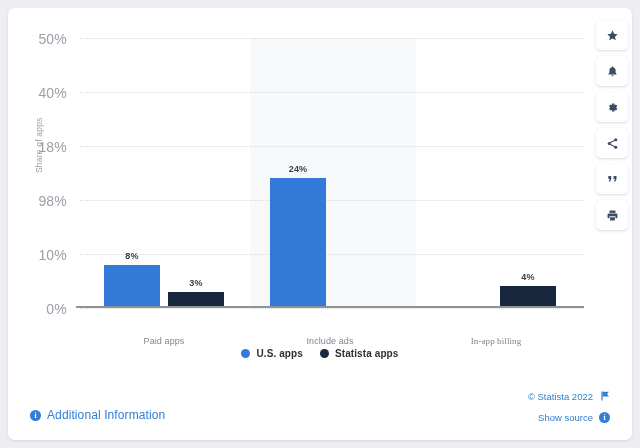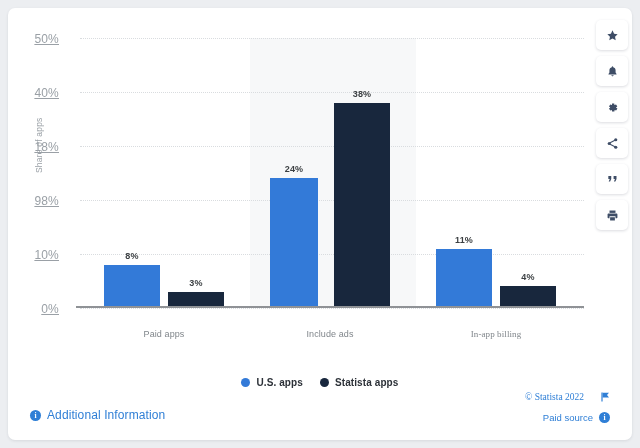--- a/index.html
+++ b/index.html
@@ -55,27 +55,26 @@
     position: absolute;
     left: 0;
     right: 0;
     height: 0;
     border-top: 1px dotted #d9dcdf;
   }
 
   .ytick {
     position: absolute;
     right: 100%;
-    margin-right: 21px;
+    margin-right: 13px;
     transform: translateY(-50%);
-    font-size: 12px;
+    font-size: 14px;
     color: #9aa0a6;
     white-space: nowrap;
     letter-spacing: 0.2px;
-    text-decoration: underline;
   }
 
   #axis-line {
     position: absolute;
     left: -4px;
     right: 0;
     bottom: 0;
     height: 2px;
     background: #8f9296;
   }
@@ -108,21 +107,21 @@
     font-size: 9px;
     font-weight: bold;
     color: #3c4043;
     white-space: nowrap;
     letter-spacing: 0.2px;
   }
 
   .xtick {
     position: absolute;
     top: 100%;
-    margin-top: 21px;
+    margin-top: 28px;
     transform: translateX(-50%);
     font-size: 9px;
     color: #80868b;
     white-space: nowrap;
     letter-spacing: 0.1px;
   }
 
   
   #legend {
     position: absolute;
@@ -131,21 +130,20 @@
     top: 340px;
     display: flex;
     justify-content: center;
     align-items: center;
     gap: 17px;
   }
   .legend-item {
     display: flex;
     align-items: center;
     gap: 6px;
-    margin-top: 29px;
   }
   .legend-dot {
     width: 9px;
     height: 9px;
     border-radius: 50%;
     display: block;
   }
   .legend-text {
     font-size: 10px;
     font-weight: bold;
@@ -174,25 +172,24 @@
     font-size: 12px;
     color: #2f7fd6;
     letter-spacing: 0.1px;
   }
   #copyright {
     position: absolute;
     right: 22px;
     bottom: 38px;
     display: flex;
     align-items: flex-start;
-    gap: 17px;
+    gap: 8px;
     font-size: 9.5px;
     color: #2f7fd6;
     white-space: nowrap;
-    font-family: Liberation Serif, serif;
   }
   #show-source {
     position: absolute;
     right: 22px;
     bottom: 17px;
     display: flex;
     align-items: center;
     gap: 6px;
     font-size: 9.5px;
     color: #2f7fd6;
@@ -271,31 +268,25 @@
       </div>
 
       <div class="bar us" style="left:24px; width:56px; height:43.2px;">
         <span class="bar-label">8%</span>
       </div>
       <div class="bar overall" style="left:88px; width:56px; height:16.2px;">
         <span class="bar-label">3%</span>
       </div>
       <span class="xtick" style="left:84px;">Paid apps</span>
 
-      <div class="bar us" style="left:190px; width:48px; height:129.6px;">
+      <div class="bar us" style="left:190px; width:56px; height:129.6px;">
         <span class="bar-label">24%</span>
       </div>
-      <div class="bar overall" style="left:254px; width:56px; height:205.2px;">
-        <span class="bar-label">38%</span>
-      </div>
       <span class="xtick" style="left:250px;">Include ads</span>
 
-      <div class="bar us" style="left:356px; width:56px; height:59.4px;">
-        <span class="bar-label">11%</span>
-      </div>
       <div class="bar overall" style="left:420px; width:56px; height:21.6px;">
         <span class="bar-label">4%</span>
       </div>
       <span class="xtick" style="left:416px;font-family:Liberation Serif, serif;">In-app billing</span>
 
       <div id="axis-line"></div>
     </div>
 
     <div id="legend">
       <div class="legend-item">
@@ -317,21 +308,21 @@
 
     <div id="copyright">
       <span>© Statista 2022</span>
       <svg width="9" height="10" viewBox="0 0 9 10">
         <path d="M1 0.5 L1 9.5" stroke="#2f7fd6" stroke-width="1.2" fill="none"></path>
         <path d="M1.6 0.8 L8 0.8 L6 3.1 L8 5.4 L1.6 5.4 Z" fill="#2f7fd6"></path>
       </svg>
     </div>
 
     <div id="show-source">
-      <span>Paid source</span>
+      <span>Show source</span>
       <span class="info-circle">i</span>
     </div>
   </div>
 
   <div id="toolbar">
 
     <div class="tool-btn">
       <svg width="13" height="13" viewBox="0 0 24 24">
         <path fill="#3e4d66" d="M12 2.5l2.9 6.1 6.6.9-4.8 4.6 1.2 6.6L12 17.6 6.1 20.7l1.2-6.6L2.5 9.5l6.6-.9z"></path>
       </svg>

